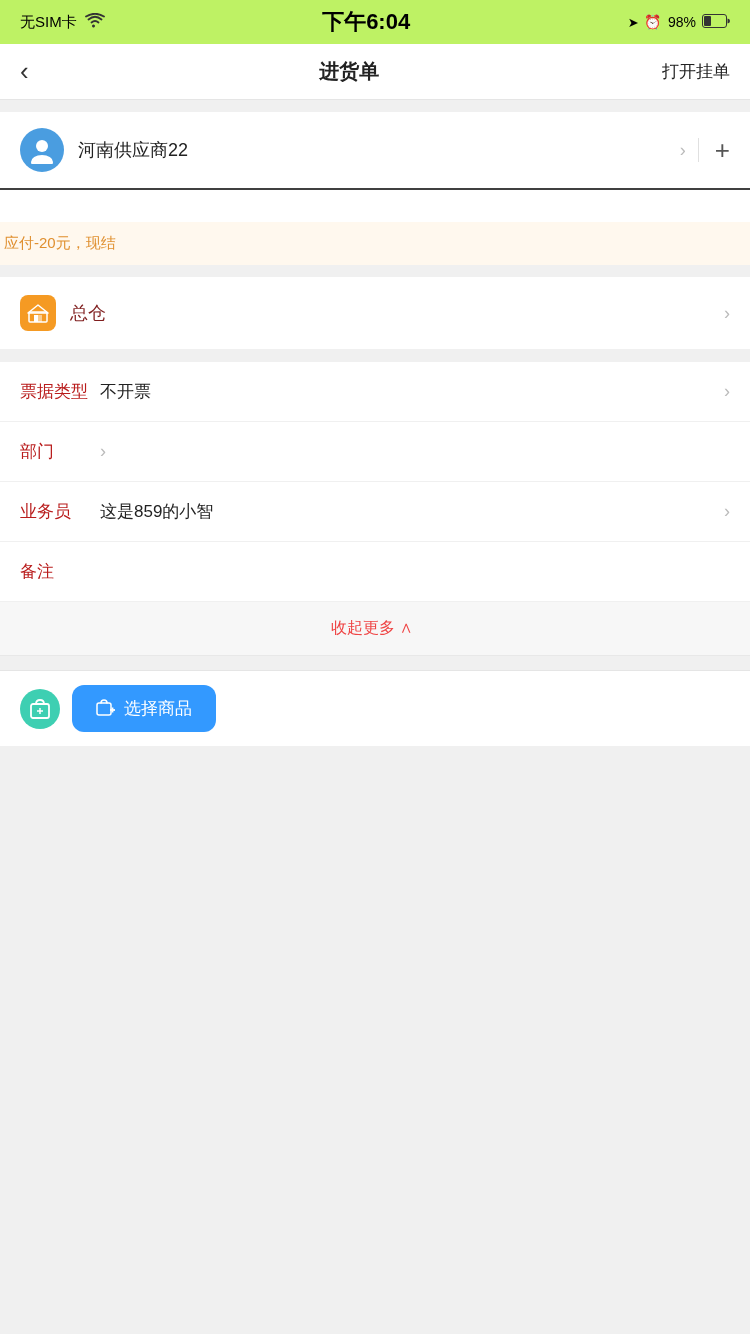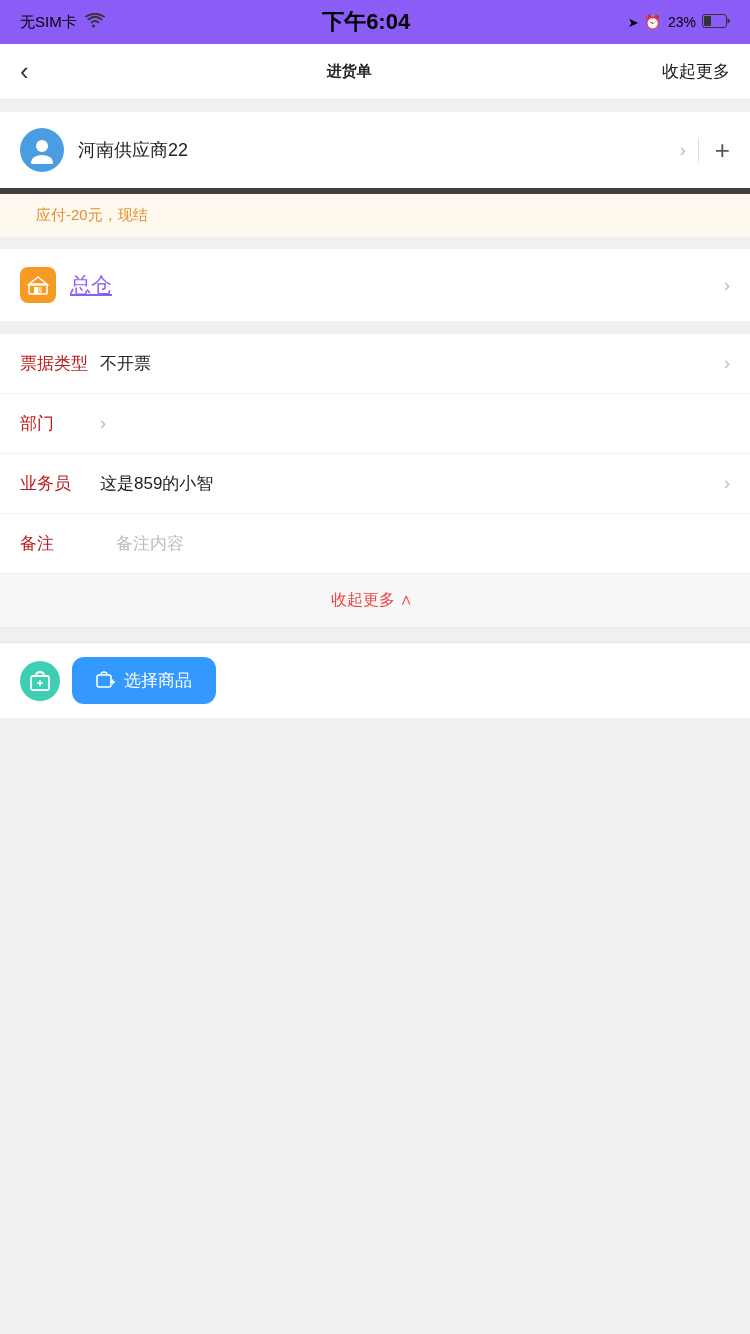--- a/index.html
+++ b/index.html
@@ -8,21 +8,21 @@
       font-family: -apple-system, "PingFang SC", "Helvetica Neue", Arial, sans-serif;
       background: #f0f0f0;
       width: 750px;
       min-height: 1334px;
       overflow-x: hidden;
     }
 
     
     .status-bar {
       height: 44px;
-      background: #8b5cf6;
+      background: #bef264;
       display: flex;
       align-items: center;
       justify-content: space-between;
       padding: 0 20px;
       font-size: 15px;
       font-weight: 500;
     }
     .status-left { display: flex; align-items: center; gap: 8px; }
     .status-center { font-size: 22px; font-weight: 600; }
     .status-right { display: flex; align-items: center; gap: 6px; font-size: 14px; }
@@ -37,21 +37,21 @@
       padding: 0 20px;
       border-bottom: 1px solid #e5e5e5;
     }
     .nav-back {
       font-size: 26px;
       color: #333;
       cursor: pointer;
       padding: 4px 8px 4px 0;
     }
     .nav-title {
-      font-size: 15px;
+      font-size: 20px;
       font-weight: 600;
       color: #222;
     }
     .nav-action {
       font-size: 17px;
       color: #222;
       font-weight: 500;
       cursor: pointer;
     }
 
@@ -64,21 +64,21 @@
     
     .card {
       background: #fff;
     }
 
     
     .supplier-row {
       display: flex;
       align-items: center;
       padding: 16px 20px;
-      border-bottom: 6px solid #404040;
+      border-bottom: 2px solid #404040;
     }
     .supplier-avatar {
       width: 44px;
       height: 44px;
       border-radius: 50%;
       background: #4a9de0;
       display: flex;
       align-items: center;
       justify-content: center;
       color: #fff;
@@ -105,23 +105,24 @@
     }
     .supplier-add {
       font-size: 26px;
       color: #555;
       font-weight: 300;
     }
 
     
     .notice-bar {
       background: #fff8ee;
-      padding: 12px 36px;
+      padding: 12px 4px;
       font-size: 15px;
       color: #e09030;
+      margin-top: 32px;
     }
 
     
     .row-item {
       display: flex;
       align-items: center;
       padding: 18px 20px;
       background: #fff;
       border-bottom: 1px solid #f0f0f0;
       cursor: pointer;
@@ -134,24 +135,23 @@
       display: flex;
       align-items: center;
       justify-content: center;
       color: #fff;
       font-size: 18px;
       flex-shrink: 0;
       margin-right: 14px;
     }
     .row-label {
       flex: 1;
-      font-size: 21px;
-      color: #8b5cf6;
+      font-size: 18px;
+      color: #7f1d1d;
       font-weight: 400;
-      text-decoration: underline;
     }
     .row-arrow {
       color: #bbb;
       font-size: 18px;
     }
 
     
     .form-row {
       display: flex;
       align-items: center;
@@ -249,35 +249,35 @@
         <path d="M6.5 9.5 Q10 6.5 13.5 9.5" stroke="#333" stroke-width="1.8" fill="none" stroke-linecap="round"></path>
         <path d="M3.5 6.5 Q10 1 16.5 6.5" stroke="#333" stroke-width="1.8" fill="none" stroke-linecap="round"></path>
         <path d="M1 3.5 Q10 -2 19 3.5" stroke="#333" stroke-width="1.8" fill="none" stroke-linecap="round"></path>
       </svg>
     </span>
   </div>
   <div class="status-center">下午6:04</div>
   <div class="status-right">
     <span style="font-size:13px;">➤</span>
     <span style="font-size:14px;">⏰</span>
-    <span>23%</span>
+    <span>98%</span>
     <span>
       <svg width="28" height="14" viewBox="0 0 28 14">
         <rect x="0.5" y="0.5" width="24" height="13" rx="2.5" stroke="#333" stroke-width="1" fill="none"></rect>
         <rect x="2" y="2" width="7" height="10" rx="1" fill="#333"></rect>
         <path d="M25.5 4.5 v5 a1.5 1.5 0 0 0 0-5Z" fill="#333"></path>
       </svg>
     </span>
   </div>
 </div>
 
 <div class="nav-bar">
   <span class="nav-back">‹</span>
   <span class="nav-title">进货单</span>
-  <span class="nav-action">收起更多</span>
+  <span class="nav-action">打开挂单</span>
 </div>
 
 <div class="section-gap"></div>
 
 <div class="card">
   <div class="supplier-row">
     <div class="supplier-avatar">
       <svg width="28" height="28" viewBox="0 0 28 28">
         <circle cx="14" cy="10" r="6" fill="#fff"></circle>
         <ellipse cx="14" cy="26" rx="11" ry="7" fill="#fff"></ellipse>
@@ -327,21 +327,20 @@
   </div>
 
   <div class="form-row">
     <span class="form-key">业务员</span>
     <span class="form-value">这是859的小智</span>
     <span class="form-arrow">›</span>
   </div>
 
   <div class="form-row">
     <span class="form-key">备注</span>
-    <span class="form-placeholder">备注内容</span>
   </div>
 
 </div>
 
 <div class="collapse-row">
   <span class="collapse-text">收起更多 ∧</span>
 </div>
 
 <div class="section-gap"></div>
 

